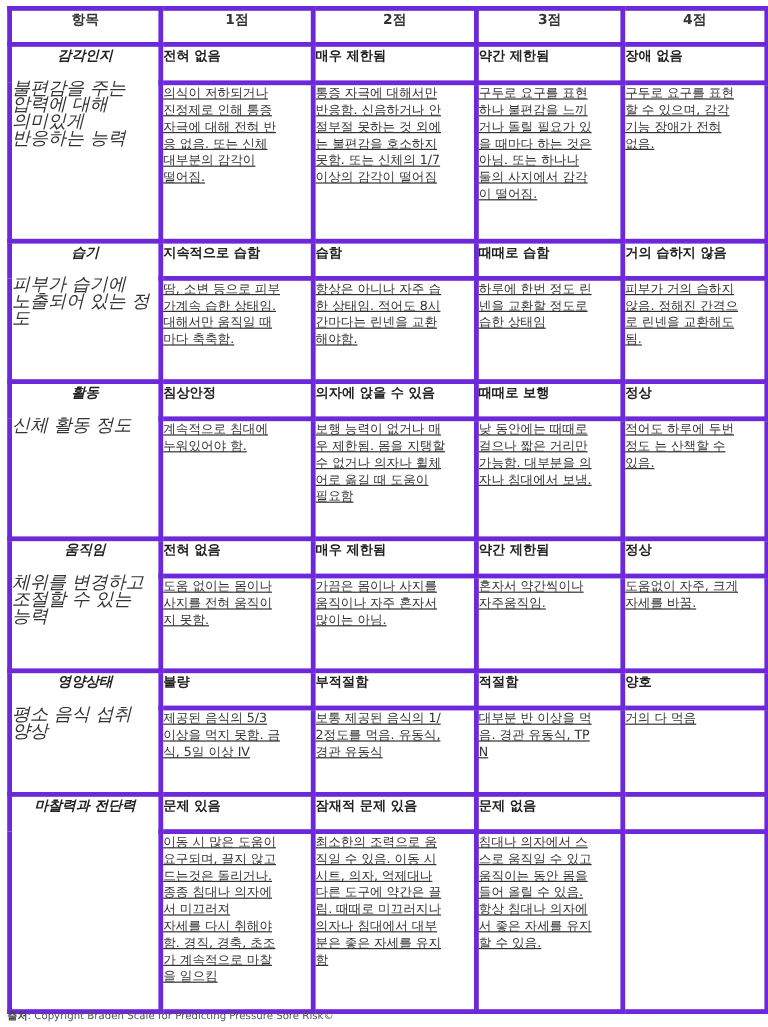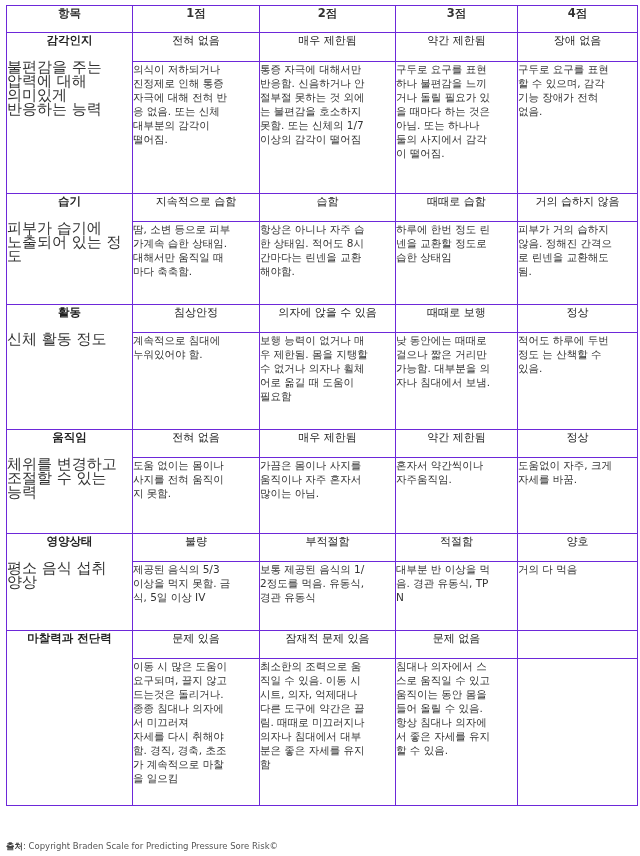--- a/index.html
+++ b/index.html
@@ -1,29 +1,29 @@
 <!DOCTYPE html>
 <html><head>
 <meta charset="utf-8">
 <style>
   html, body { margin: 0; padding: 0; background: #ffffff; }
   body { width: 640px; height: 856px; position: relative; overflow: hidden;
          font-family: "DejaVu Sans", "Liberation Sans", sans-serif; color: #222; }
   table.braden { position: absolute; left: 6px; top: 5px; width: 631px;
          border-collapse: collapse; table-layout: fixed; }
-  table.braden td, table.braden th { border: 1px solid #6d28d9; padding: 0; vertical-align: top; }
+  table.braden td, table.braden th { border: 4px solid #6d28d9; padding: 0; vertical-align: top; }
   th.colhead { height: 26px; font-size: 11.5px; font-weight: bold; text-align: center;
          vertical-align: middle; color: #333; }
-  td.item { vertical-align: middle; padding: 4px 6px; }
+  td.item { vertical-align: middle; padding: 4px 6px; font-style: italic; }
   .item-title { font-weight: bold; font-size: 11.5px; text-align: center; margin-bottom: 12px; color: #222; }
   .item-desc { font-size: 15px; line-height: 14px; color: #333; white-space: pre-line; }
-  td.sub { height: 27px; text-align: center; vertical-align: middle; font-size: 11px;
-         font-weight: normal; color: #222; }
+  td.sub { height: 27px; vertical-align: middle; font-size: 11px;
+         font-weight: bold; color: #222; }
   td.desc { font-size: 10.5px; line-height: 14px; padding: 3px 4px 4px 4px; color: #333;
-         white-space: pre-line; word-break: keep-all; }
+         white-space: pre-line; word-break: keep-all; text-decoration: underline; }
   .footer { position: absolute; left: 6px; top: 841px; font-size: 8.5px; color: #555; text-align: center; }
   .footer b { color: #444; }
 </style>
 </head>
 <body>
 
 <table class="braden">
   <colgroup>
     <col style="width:126px">
       <col style="width:127px">

